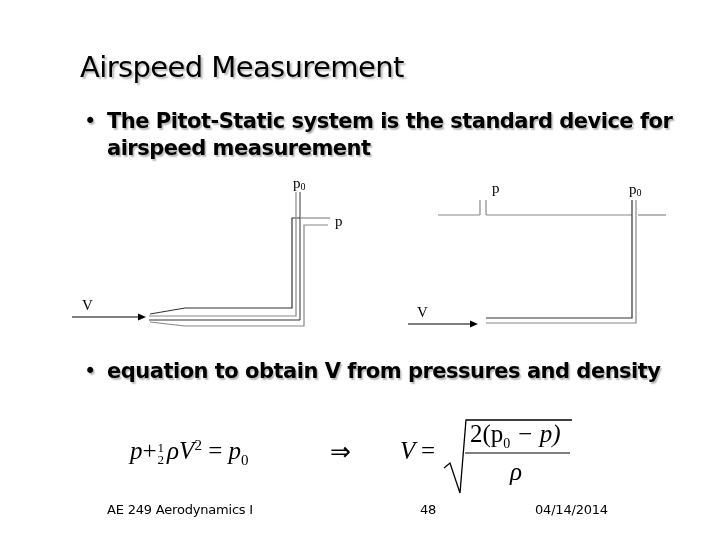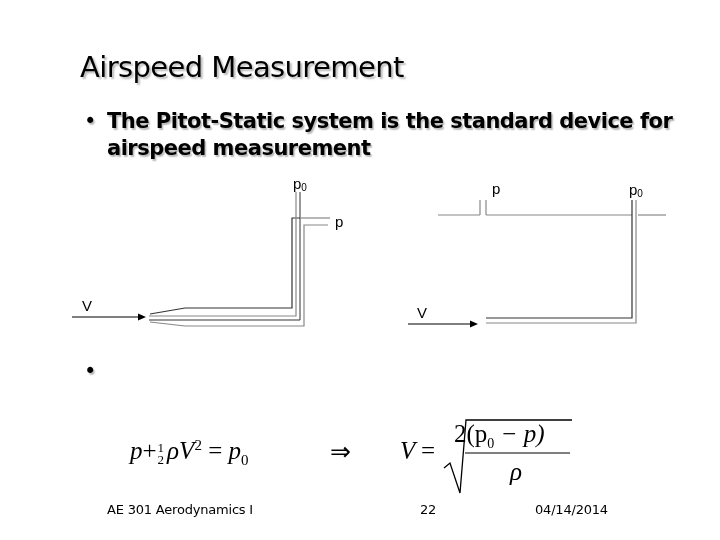--- a/index.html
+++ b/index.html
@@ -7,21 +7,21 @@
          font-family:"DejaVu Sans", sans-serif; color:#000; }
   .title { position:absolute; left:80px; top:50px; font-size:29px; letter-spacing:-0.6px;
            text-shadow:2px 2px 2px #b8b8b8; white-space:nowrap; }
   .bullet { position:absolute; left:84px; font-size:21px; line-height:27px; letter-spacing:-0.5px;
             text-shadow:1.5px 1.5px 1.5px #b8b8b8; }
   .bullet .dot { position:absolute; left:0; top:0; }
   .bullet .txt { position:absolute; left:23px; top:0; white-space:nowrap;font-weight:bold; }
   .b1 { top:108px; }
   .b2 { top:358px; }
   svg.diag { position:absolute; left:0; top:0; }
-  .lbl { position:absolute; font-family:Liberation Sans, sans-serif; font-size:15px; }
+  .lbl { position:absolute; font-family:Liberation Serif, serif; font-size:15px; }
   .lbl sub { font-size:10px; vertical-align:-2px; }
   .eq { position:absolute; font-family:"Liberation Serif", serif; font-style:italic; font-size:25px; white-space:nowrap; }
   .eq .up { font-style:normal; }
   .frac-small { display:inline-block; vertical-align:middle; font-size:13px; text-align:center; line-height:12px; font-style:normal; margin:0 3px 0 1px; }
   .frac-small span { display:block; }
   .footer { position:absolute; top:502px; font-size:13px; letter-spacing:-0.2px; white-space:nowrap; }
 </style>
 </head>
 <body>
 
@@ -71,39 +71,40 @@
 <div class="lbl" style="left:335px; top:213px;">p</div>
 <div class="lbl" style="left:82px; top:297px;">V</div>
 
 <div class="lbl" style="left:492px; top:180px;">p</div>
 <div class="lbl" style="left:629px; top:181px;"><span>p</span><sub>0</sub></div>
 <div class="lbl" style="left:417px; top:304px;">V</div>
 
 <div class="bullet b2">
   <span class="dot">•</span>
   <div class="txt">
+    <div>equation to obtain V from pressures and density</div>
   </div>
 </div>
 
 <div class="eq" style="left:130px; top:437px;">
   <span>p</span><span class="up">+</span><span class="frac-small"><span>1</span><span>2</span></span><span>ρ</span><span>V</span><sup class="up" style="font-size:15px;">2</sup>
   <span class="up">=</span>
   <span>p</span><sub class="up" style="font-size:15px;">0</sub>
 </div>
 
 <div class="eq up" style="left:330px; top:437px; font-style:normal;">⇒</div>
 
 <div class="eq" style="left:400px; top:437px;">
   <span>V</span> <span class="up">=</span>
 </div>
 
 <svg class="diag" width="720" height="540">
   <polyline points="444,468 450,463 460,493 466,420 572,420" fill="none" stroke="#000" stroke-width="1.3"></polyline>
   <line x1="465" y1="453" x2="570" y2="453" stroke="#000" stroke-width="1.2"></line>
 </svg>
-<div class="eq" style="left:454px; top:420px; font-size:25px;text-align:right;">
+<div class="eq" style="left:470px; top:420px; font-size:25px;text-align:right;">
   <span class="up">2(p</span><sub class="up" style="font-size:14px;">0</sub><span> − p)</span>
 </div>
 <div class="eq" style="left:510px; top:458px;">ρ</div>
 
-<div class="footer" style="left:107px;">AE 301 Aerodynamics I</div>
-<div class="footer" style="left:420px;">22</div>
+<div class="footer" style="left:107px;">AE 249 Aerodynamics I</div>
+<div class="footer" style="left:420px;">48</div>
 <div class="footer" style="left:535px;">04/14/2014</div>
 
 </body></html>

